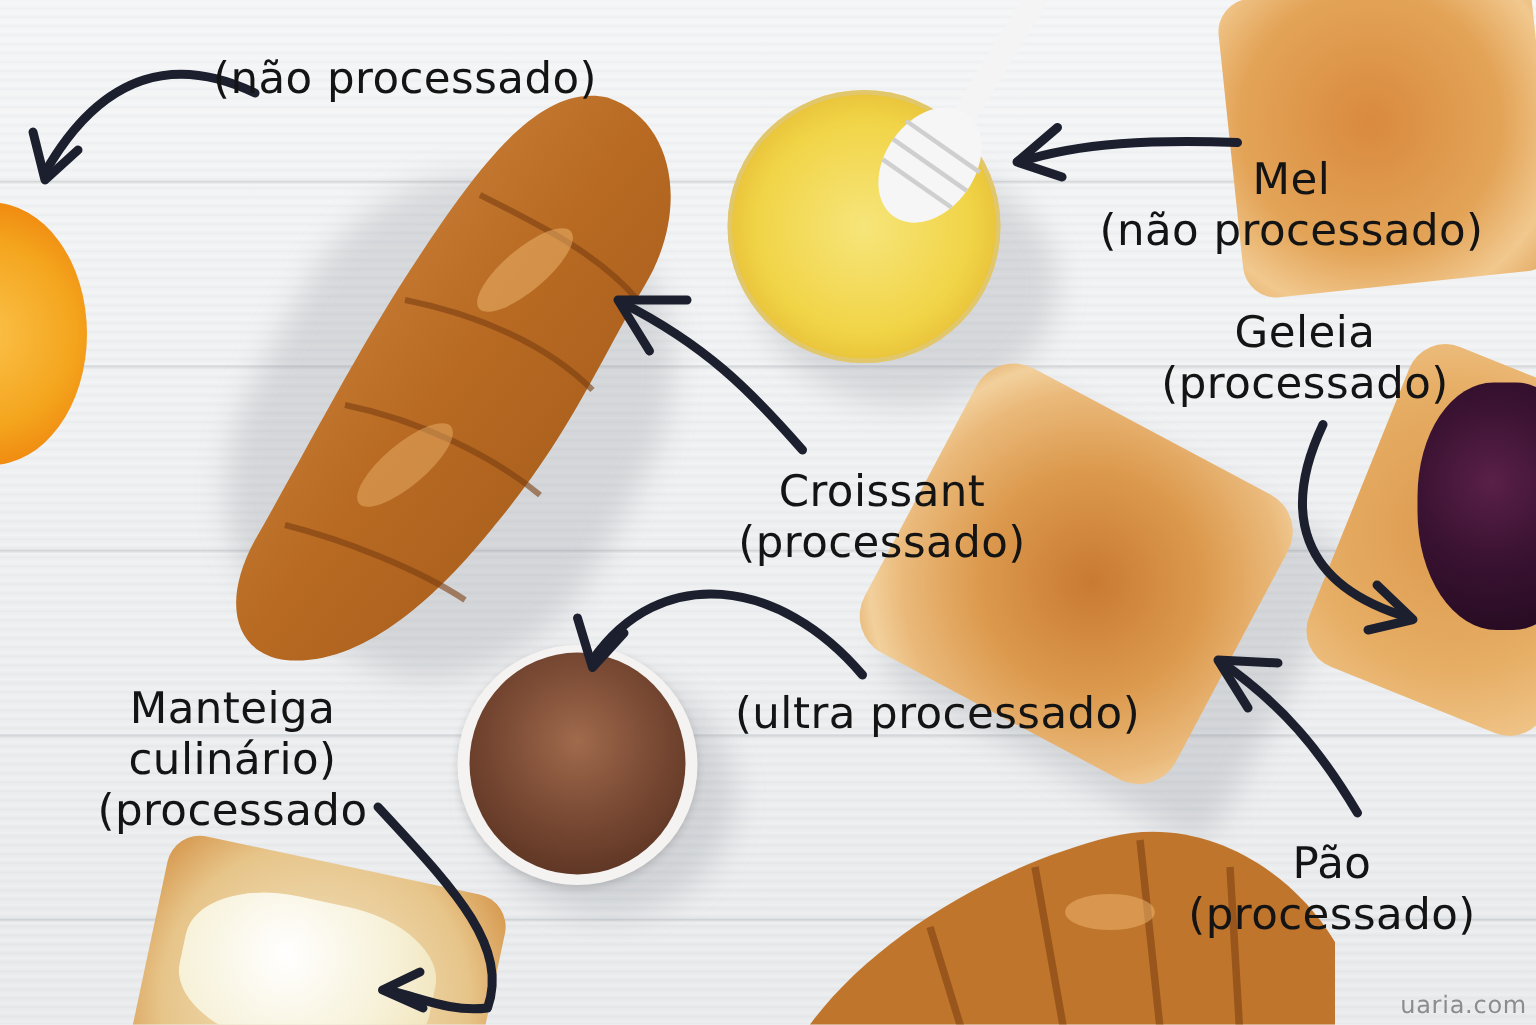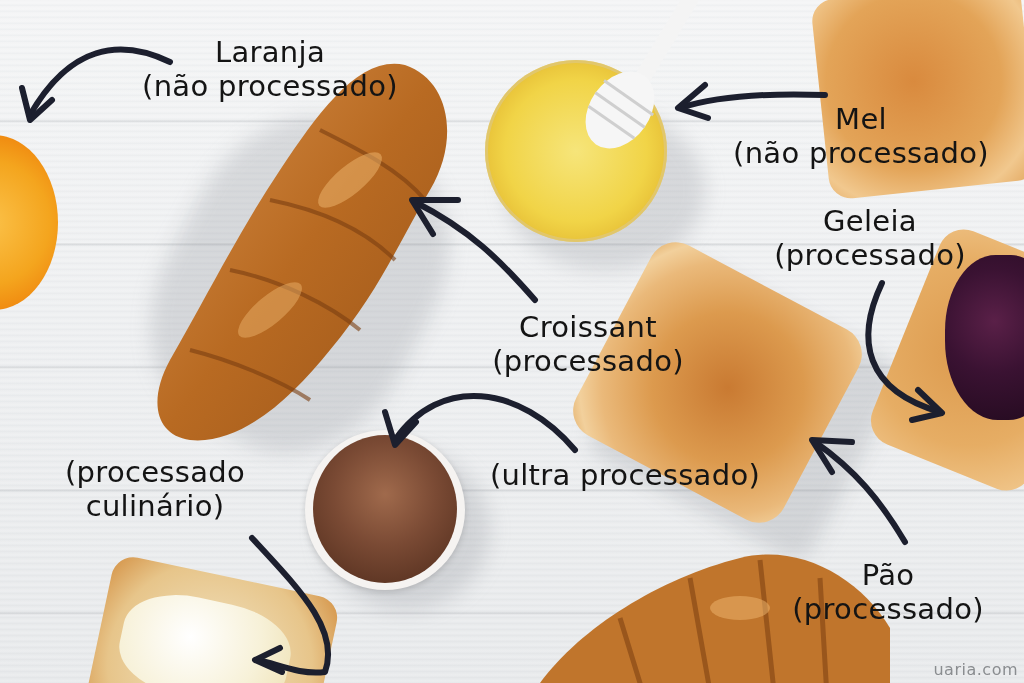--- a/index.html
+++ b/index.html
@@ -114,21 +114,20 @@
 
     <path d="M905 542 C880 500 855 470 815 442"></path>
     <path d="M852 442 L812 440 L832 472"></path>
 
     <path d="M252 538 C300 590 340 630 325 672 C300 675 280 665 258 660"></path>
     <path d="M280 648 L255 660 L282 672"></path>
   </g>
 </svg>
 
 <div class="label" style="left:114px;top:35px;width:312px;">
-  <span>Laranja</span>
   <span>(não processado)</span>
 </div>
 
 <div class="label" style="left:705px;top:102px;width:312px;">
   <span>Mel</span>
   <span>(não processado)</span>
 </div>
 
 <div class="label" style="left:755px;top:204px;width:230px;">
   <span>Geleia</span>
@@ -138,22 +137,23 @@
 <div class="label" style="left:472px;top:310px;width:232px;">
   <span>Croissant</span>
   <span>(processado)</span>
 </div>
 
 <div class="label" style="left:460px;top:458px;width:330px;">
   <span>(ultra processado)</span>
 </div>
 
 <div class="label" style="left:45px;top:455px;width:220px;">
+  <span>Manteiga</span>
+  <span>culinário)</span>
   <span>(processado</span>
-  <span>culinário)</span>
 </div>
 
 <div class="label" style="left:773px;top:558px;width:230px;">
   <span>Pão</span>
   <span>(processado)</span>
 </div>
 
 <div class="watermark">uaria.com</div>
 
 </body></html>

